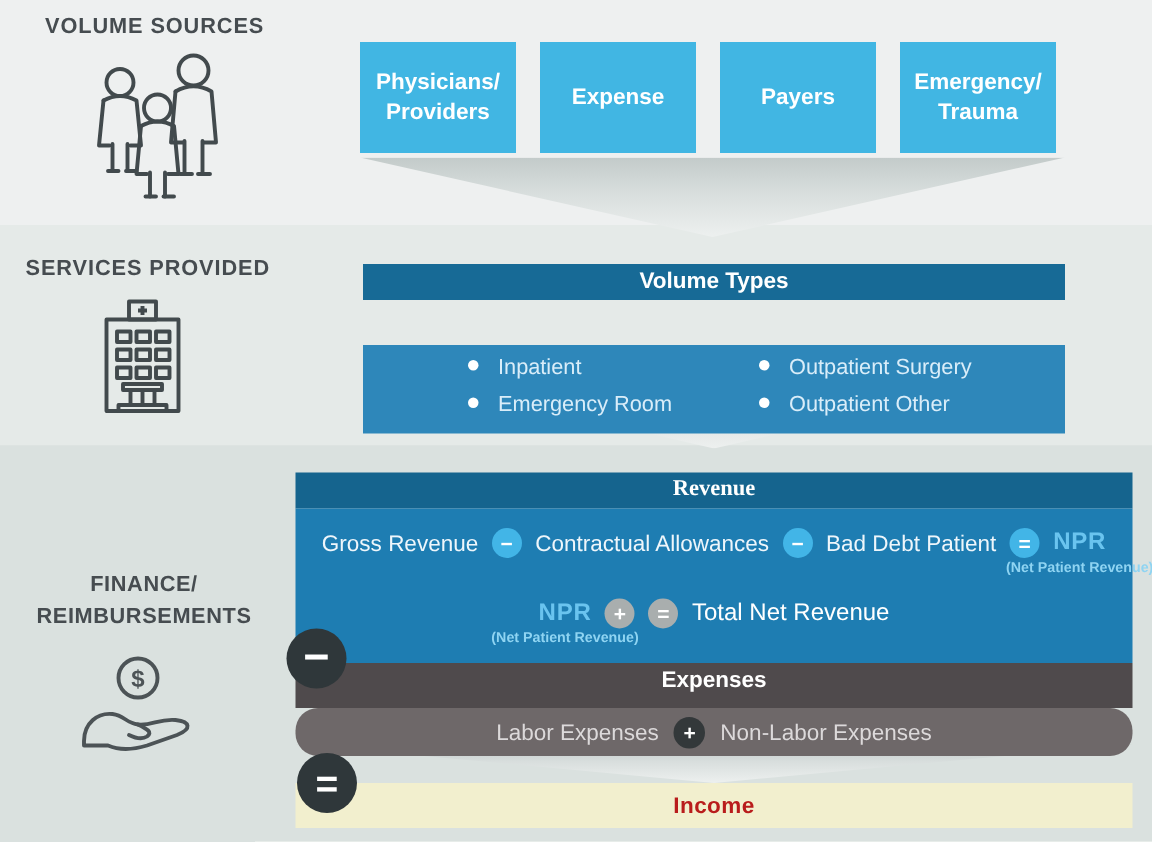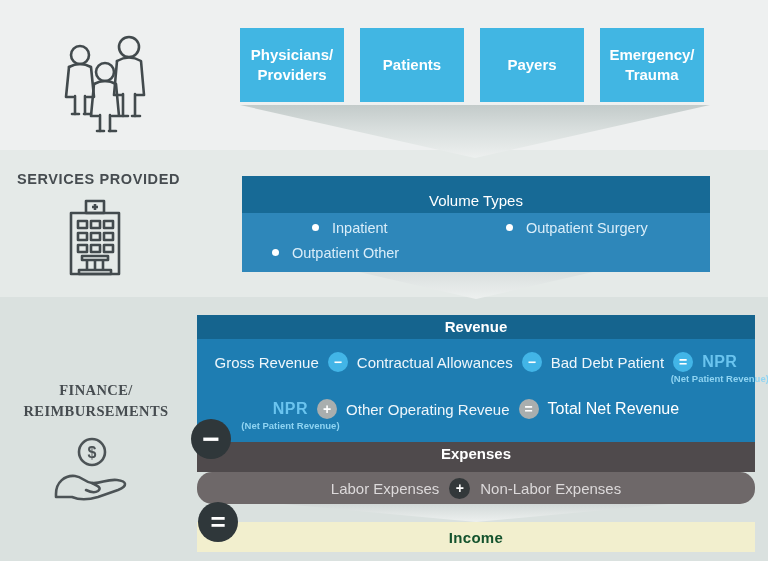--- a/index.html
+++ b/index.html
@@ -4,49 +4,49 @@
 <style>
   html,body{margin:0;padding:0;}
   body{font-family:"Liberation Sans",sans-serif;}
   .canvas{position:relative;width:768px;height:561px;overflow:hidden;background:#dae1df;}
   .band{position:absolute;left:0;width:768px;}
   .band1{top:0;height:150px;background:#eef0f0;}
   .band2{top:150px;height:147px;background:#e5eae8;}
   .band3{top:297px;height:264px;background:#dae1df;}
 
   .section-heading{position:absolute;font-weight:bold;font-size:14.5px;color:#464c50;letter-spacing:.6px;}
-  .finance-heading{position:absolute;left:6px;top:380px;width:180px;text-align:center;font-weight:bold;font-size:14.5px;color:#464c50;letter-spacing:.4px;line-height:1.45;font-family:Liberation Serif, serif;}
+  .finance-heading{position:absolute;left:6px;top:380px;width:180px;text-align:center;font-weight:bold;font-size:14.5px;color:#464c50;letter-spacing:.4px;line-height:1.45;}
 
   .icon-wrap{position:absolute;}
   .icon-wrap svg{display:block;}
 
   
   .src-box{position:absolute;top:28px;width:104px;height:74px;background:#41b6e3;color:#fff;
     display:flex;flex-direction:column;align-items:center;justify-content:center;
     font-weight:bold;font-size:15px;line-height:1.35;text-align:center;}
 
   
   .arrow{position:absolute;clip-path:polygon(0 0,100% 0,50% 100%);
     background:linear-gradient(180deg,#c3cbca 0%,#d8dedd 45%,#edf0ef 100%);}
   .arrow1{left:240px;top:105px;width:470px;height:53px;}
   .arrow2{left:242px;top:245px;width:468px;height:54px;}
   .arrow3{left:197px;top:496px;width:558px;height:26px;}
 
   
   .vt-box{position:absolute;left:242px;top:176px;width:468px;}
-  .vt-header{background:#176a96;color:#fff;font-weight:normal;font-size:15px;text-align:center;padding:16px 0 4px;}
-  .vt-body{background:#2e87ba;padding:5px 0 8px;display:grid;grid-template-columns:1fr 1fr;row-gap:4px;}
+  .vt-header{background:#176a96;color:#fff;font-weight:bold;font-size:15px;text-align:center;padding:3px 0 4px;}
+  .vt-body{background:#2e87ba;padding:5px 0 8px;display:grid;grid-template-columns:1fr 1fr;row-gap:4px;margin-top:30px;}
   .vt-item{color:#d9edf9;font-size:14.5px;position:relative;line-height:1.45;}
   .vt-item .dot{display:inline-block;width:7px;height:7px;border-radius:50%;background:#fff;margin-right:13px;vertical-align:2px;}
   .vt-col1{padding-left:70px;}
   .vt-col2{padding-left:30px;}
 
   
   .rev-box{position:absolute;left:197px;top:315px;width:558px;}
-  .rev-header{background:#15648e;color:#fff;font-weight:bold;font-size:15px;text-align:center;padding:3px 0 4px;}
+  .rev-header{background:#15648e;color:#fff;font-weight:bold;font-size:15px;text-align:center;padding:3px 0 4px;font-family:Liberation Serif, serif;}
   .rev-body{background:#1e7db2;height:103px;position:relative;color:#eef6fb;font-size:15px;}
   .rev-line{display:flex;align-items:center;justify-content:center;gap:9px;white-space:nowrap;}
   .rev-line1{padding-top:13px;}
   .rev-line2{padding-top:27px;}
   .op{display:inline-flex;align-items:center;justify-content:center;width:20px;height:20px;border-radius:50%;
     font-weight:bold;font-size:14px;color:#fff;flex:0 0 auto;}
   .op-blue{background:#42b5e7;}
   .op-gray{background:#a9aeae;}
   .op-dark{background:#33383a;width:21px;height:21px;}
   .npr-stack{position:relative;display:inline-block;text-align:center;}
@@ -54,37 +54,38 @@
   .npr-caption{position:absolute;top:100%;left:50%;transform:translateX(-50%);margin-top:2px;
     color:#8fd4f2;font-size:9.5px;font-weight:bold;white-space:nowrap;}
   .total-net{font-weight:normal;color:#fff;font-size:16px;}
 
   .exp-header{background:#4f4a4c;color:#fff;font-weight:bold;font-size:15px;text-align:center;padding:3px 0 10px;}
   .exp-body{background:#6e6869;height:32px;display:flex;align-items:center;justify-content:center;gap:10px;
     color:#dcd9da;font-size:15px;border-radius:15px;}
 
   
   .income-band{position:absolute;left:197px;top:522px;width:558px;height:30px;background:#f2efce;
-    display:flex;align-items:center;justify-content:center;font-weight:bold;font-size:15px;color:#14532d;letter-spacing:.3px;}
+    display:flex;align-items:center;justify-content:center;font-weight:bold;font-size:15px;color:#b91c1c;letter-spacing:.3px;}
 
   
   .conn{position:absolute;width:40px;height:40px;border-radius:50%;background:#2f373a;
     display:flex;align-items:center;justify-content:center;color:#fff;font-weight:bold;}
   .conn-minus{left:191px;top:419px;font-size:30px;line-height:1;}
   .conn-equals{left:198px;top:502px;font-size:26px;line-height:1;}
 </style>
 </head>
 <body>
 
 <div class="canvas">
 
   <div class="band band1"></div>
   <div class="band band2"></div>
   <div class="band band3"></div>
 
+  <div class="section-heading" style="left:30px;top:10px;">VOLUME SOURCES</div>
   <div class="section-heading" style="left:17px;top:171px;">SERVICES PROVIDED</div>
   <div class="finance-heading">
     <div>FINANCE/</div>
     <div>REIMBURSEMENTS</div>
   </div>
 
   <div class="icon-wrap" style="left:50px;top:30px;">
     <svg width="110" height="108" viewBox="0 0 110 108" fill="none" stroke="#424a4d" stroke-width="2.6" stroke-linecap="round" stroke-linejoin="round">
 
       <circle cx="30" cy="25" r="9"></circle>
@@ -134,39 +135,40 @@
       <path d="M8 58 C8 46 17 39 27 40 C35 41 36 46 44 47 C53 48 58 43 69 44 C79 45 80 50 70 54 L50 61 C40 64 31 64 24 61 L8 61 Z"></path>
       <path d="M44 47 C50 50 54 52 50 55 C47 57 42 56 38 54"></path>
     </svg>
   </div>
 
   <div class="src-box" style="left:240px;">
     <span>Physicians/</span>
     <span>Providers</span>
   </div>
   <div class="src-box" style="left:360px;">
-    <span>Patients</span>
+    <span>Expense</span>
   </div>
   <div class="src-box" style="left:480px;">
     <span>Payers</span>
   </div>
   <div class="src-box" style="left:600px;">
     <span>Emergency/</span>
     <span>Trauma</span>
   </div>
 
   <div class="arrow arrow1"></div>
   <div class="arrow arrow2"></div>
   <div class="arrow arrow3"></div>
 
   <div class="vt-box">
     <div class="vt-header">Volume Types</div>
     <div class="vt-body">
       <div class="vt-item vt-col1"><span class="dot"></span><span>Inpatient</span></div>
       <div class="vt-item vt-col2"><span class="dot"></span><span>Outpatient Surgery</span></div>
+      <div class="vt-item vt-col1"><span class="dot"></span><span>Emergency Room</span></div>
       <div class="vt-item vt-col2"><span class="dot"></span><span>Outpatient Other</span></div>
     </div>
   </div>
 
   <div class="rev-box">
     <div class="rev-header">Revenue</div>
     <div class="rev-body">
       <div class="rev-line rev-line1">
         <span>Gross Revenue</span>
         <span class="op op-blue">−</span>
@@ -178,21 +180,20 @@
           <span class="npr">NPR</span>
           <span class="npr-caption">(Net Patient Revenue)</span>
         </span>
       </div>
       <div class="rev-line rev-line2">
         <span class="npr-stack">
           <span class="npr">NPR</span>
           <span class="npr-caption">(Net Patient Revenue)</span>
         </span>
         <span class="op op-gray">+</span>
-        <span>Other Operating Reveue</span>
         <span class="op op-gray">=</span>
         <span class="total-net">Total Net Revenue</span>
       </div>
     </div>
     <div class="exp-header">Expenses</div>
     <div class="exp-body">
       <span>Labor Expenses</span>
       <span class="op op-dark">+</span>
       <span>Non-Labor Expenses</span>
     </div>

